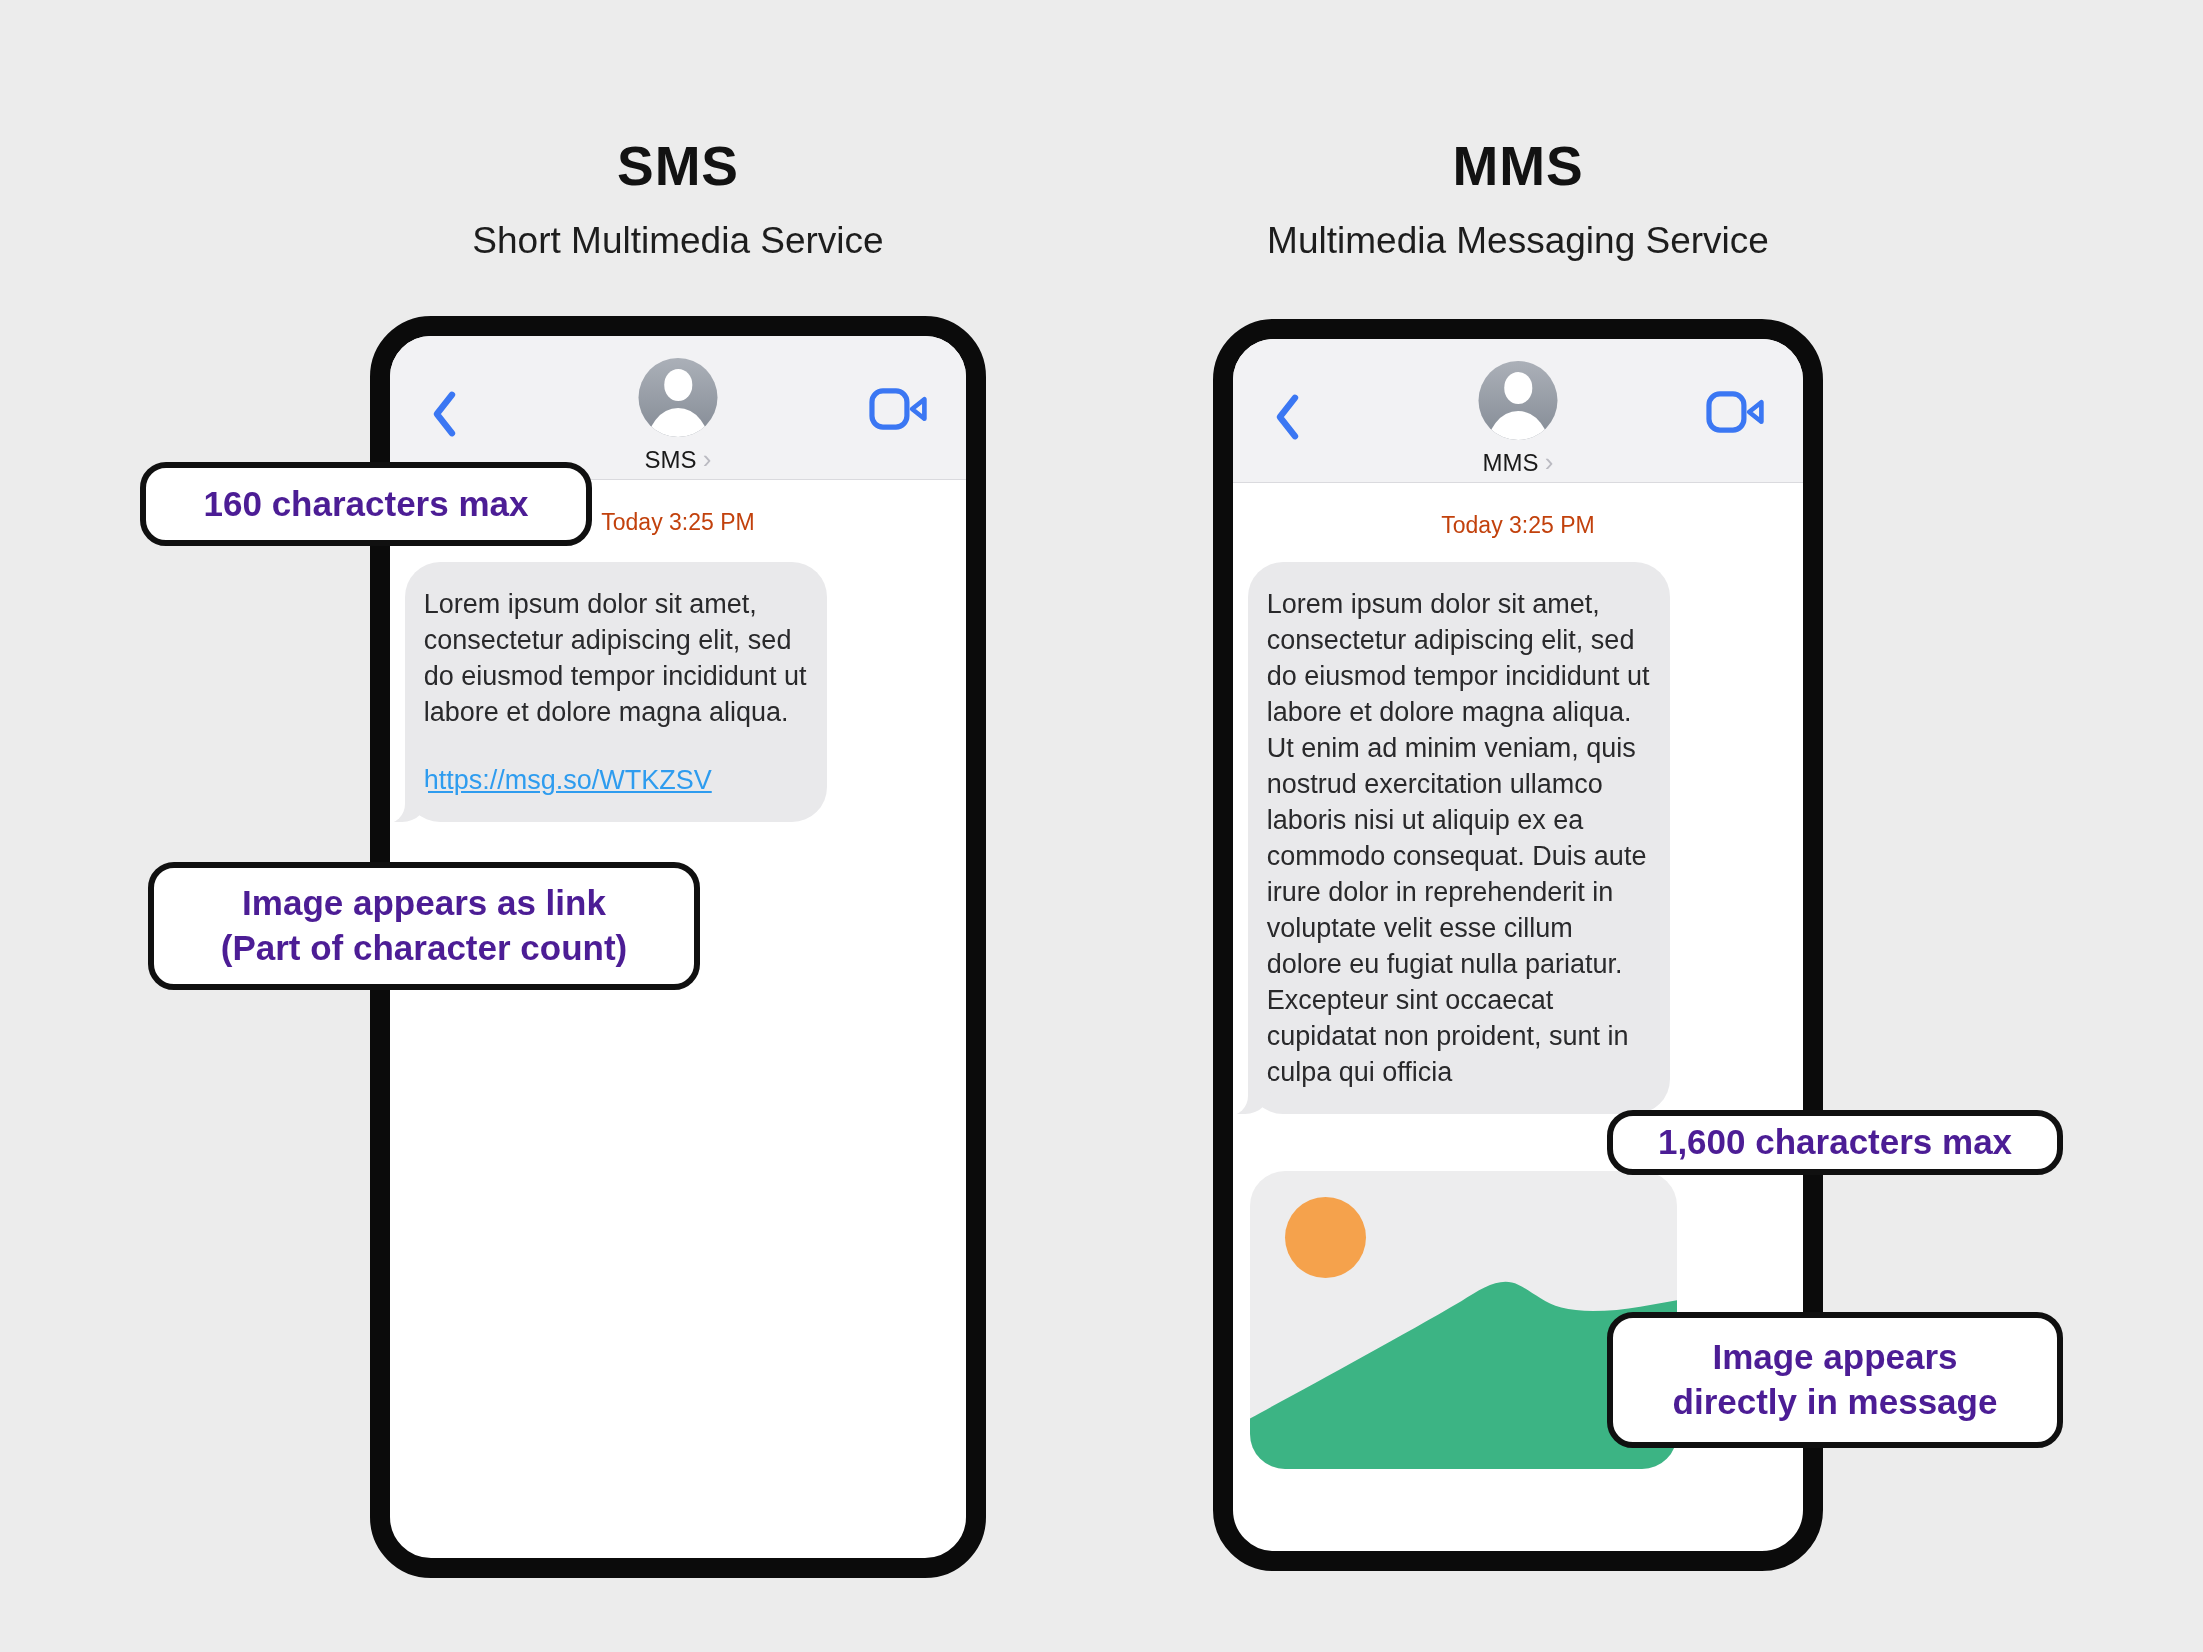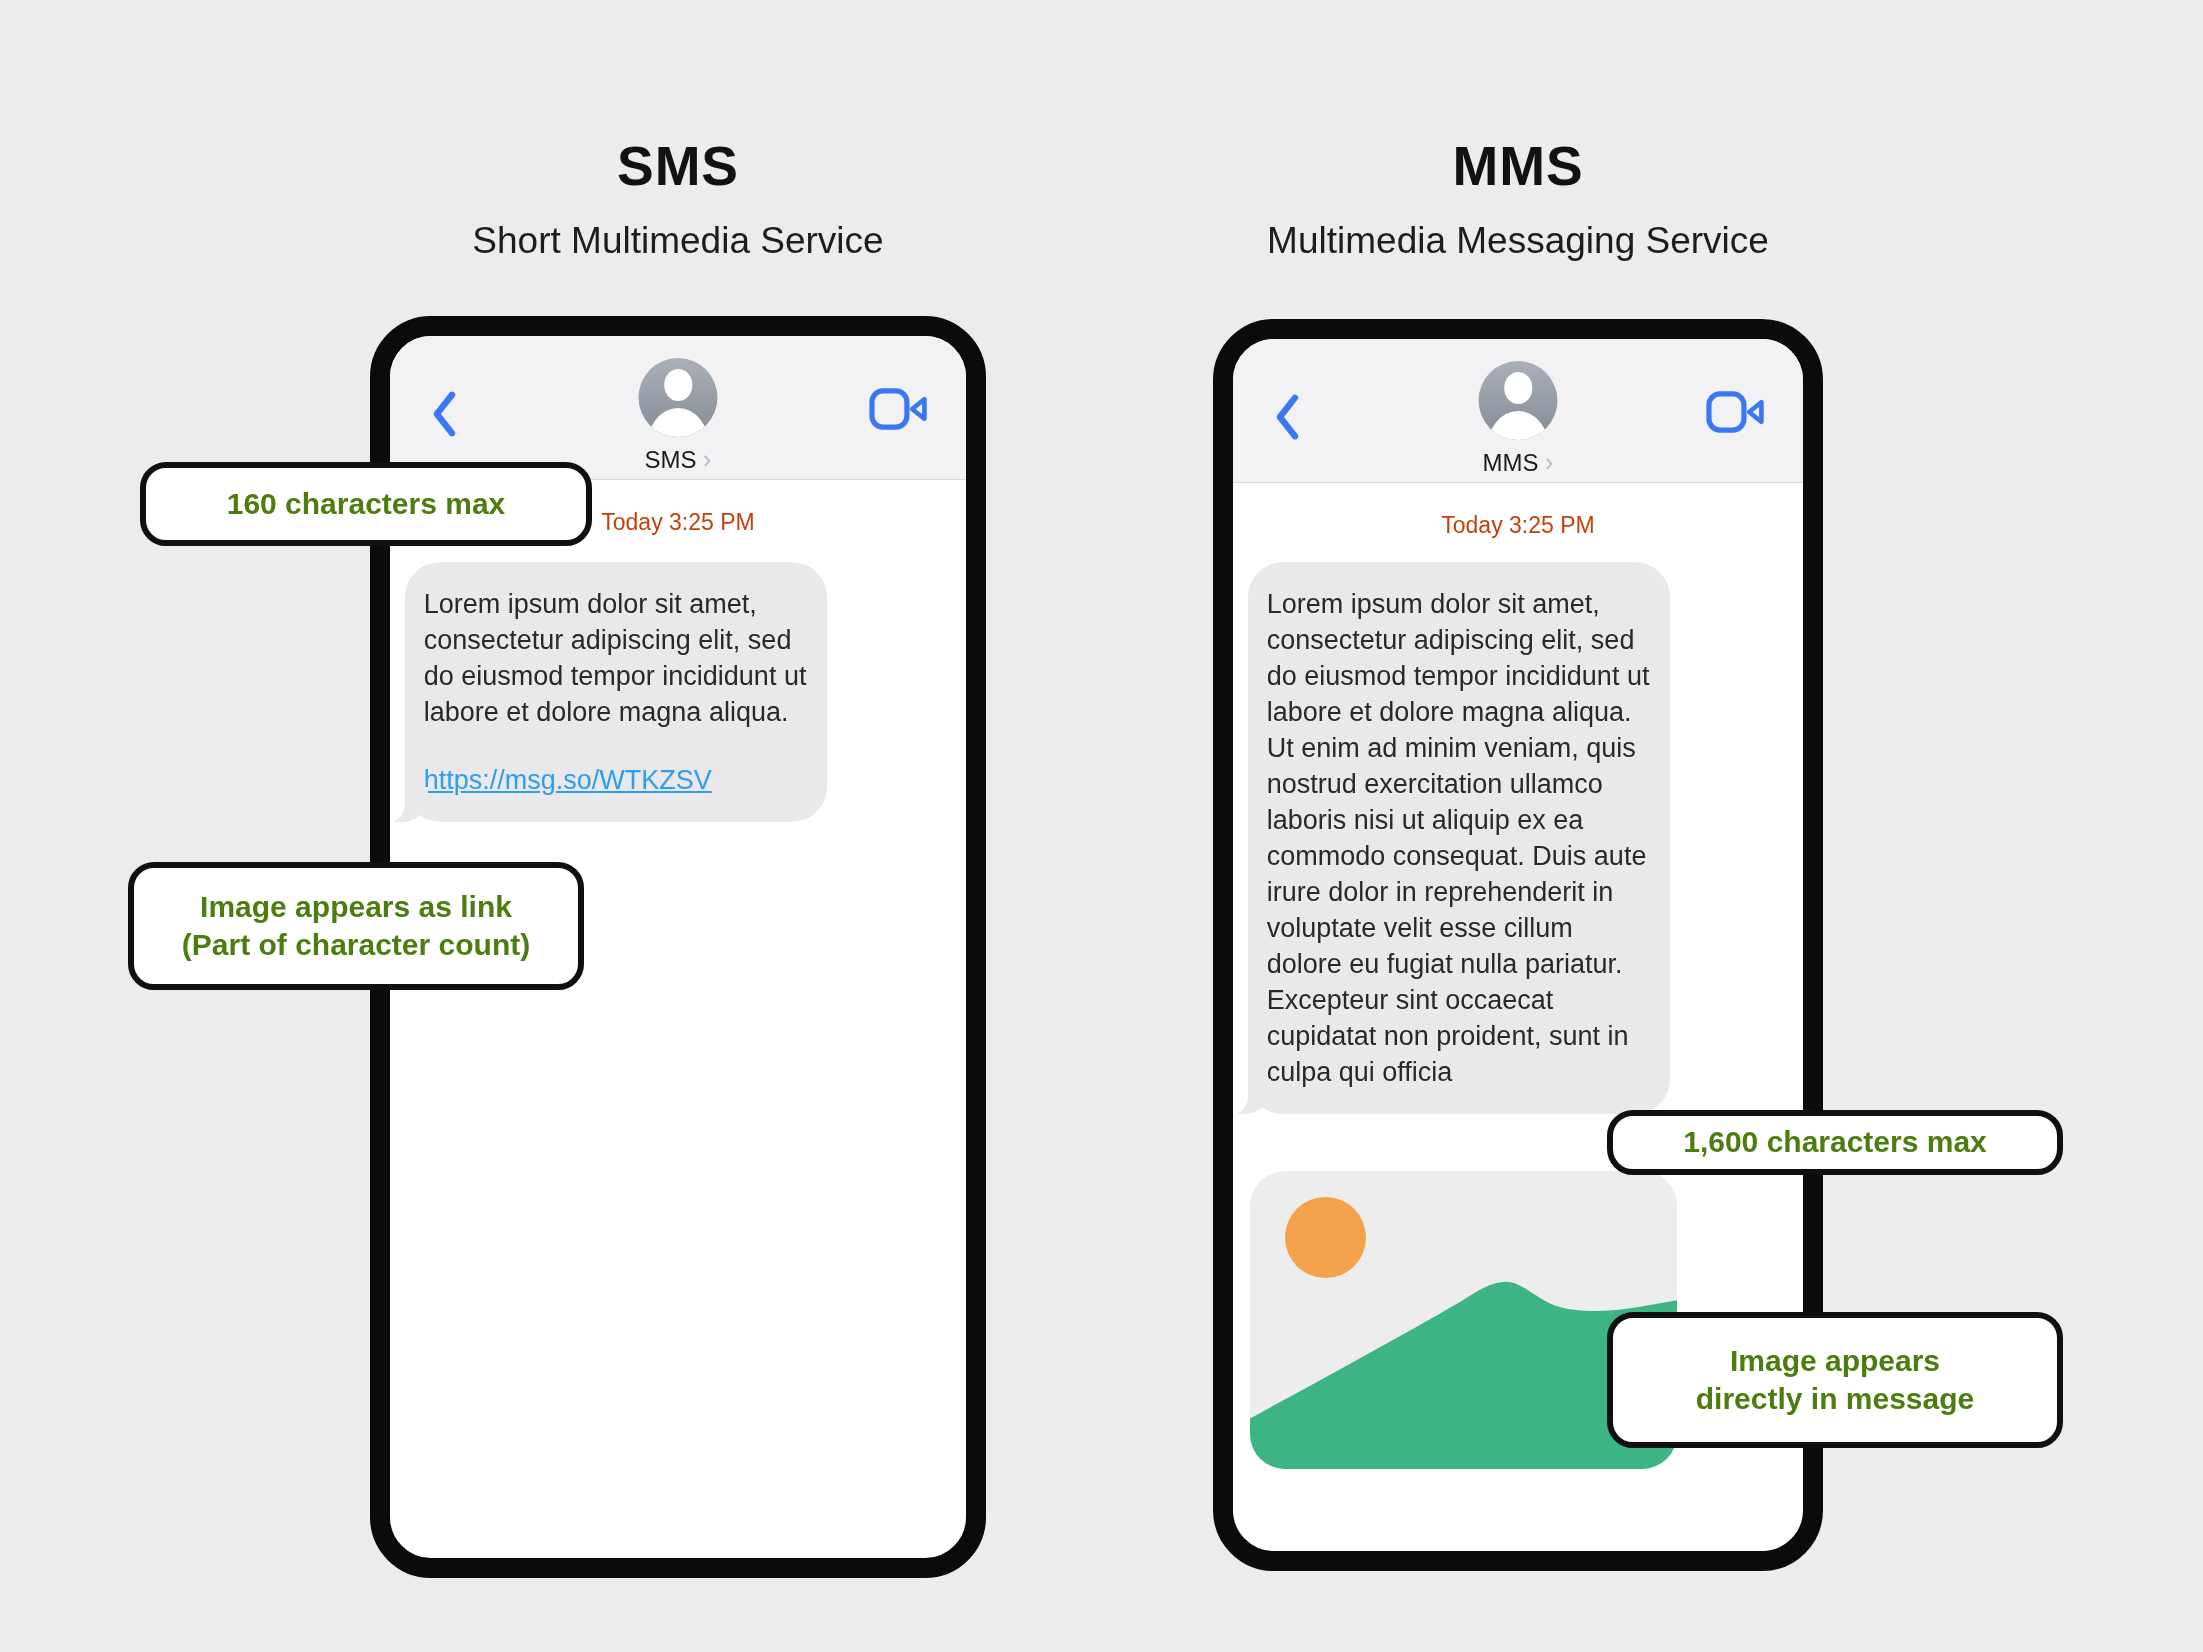--- a/index.html
+++ b/index.html
@@ -54,24 +54,24 @@
   
   .mms-image{position:absolute;left:17.4px;top:832px;width:427px;height:298px;background:#EDEDEE;
              border-radius:35px;overflow:hidden;}
   .sun{position:absolute;left:35px;top:26px;width:81px;height:81px;border-radius:50%;background:#F5A24C;}
   .mountain{position:absolute;left:0;bottom:0;width:100%;height:100%;}
   .mountain svg{width:100%;height:100%;display:block;}
 
   
   .callout{position:absolute;background:#FFFFFF;border:6.4px solid #101010;border-radius:26px;
            box-sizing:border-box;display:flex;align-items:center;justify-content:center;
-           text-align:center;font-weight:700;font-size:30px;color:#4d7c0f;line-height:1.28;
+           text-align:center;font-weight:700;font-size:35px;color:#4c1d95;line-height:1.28;
            white-space:pre-line;z-index:20;}
   #callout-sms-limit{left:140px;top:462px;width:452px;height:84px;}
-  #callout-sms-image{left:128px;top:862px;width:456px;height:128px;}
+  #callout-sms-image{left:148px;top:862px;width:552px;height:128px;}
   #callout-mms-limit{left:1607px;top:1110px;width:456px;height:65px;}
   #callout-mms-image{left:1607px;top:1312px;width:456px;height:136px;}
 </style>
 </head>
 <body>
 
 <div class="canvas">
 
   <div class="col-title col-left">SMS</div>
   <div class="col-sub col-left" style="top:220px">Short Multimedia Service</div>

